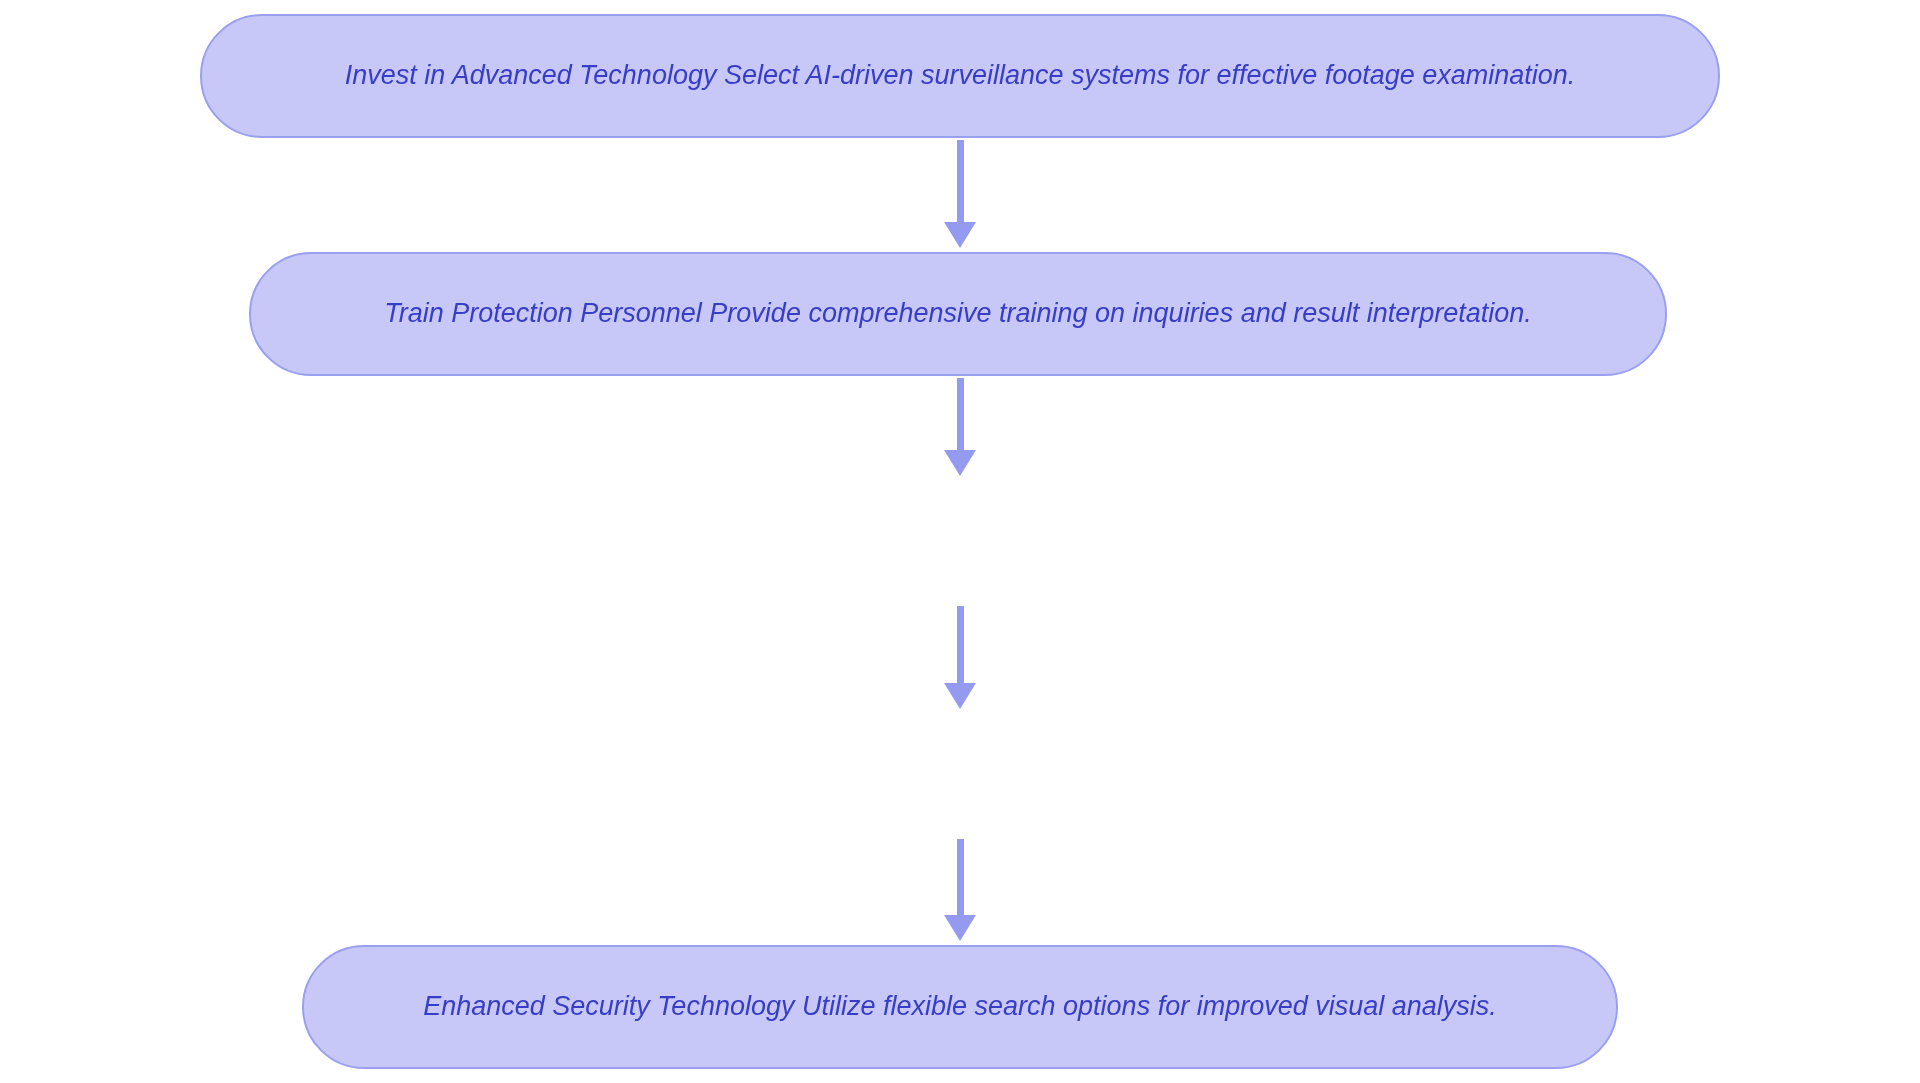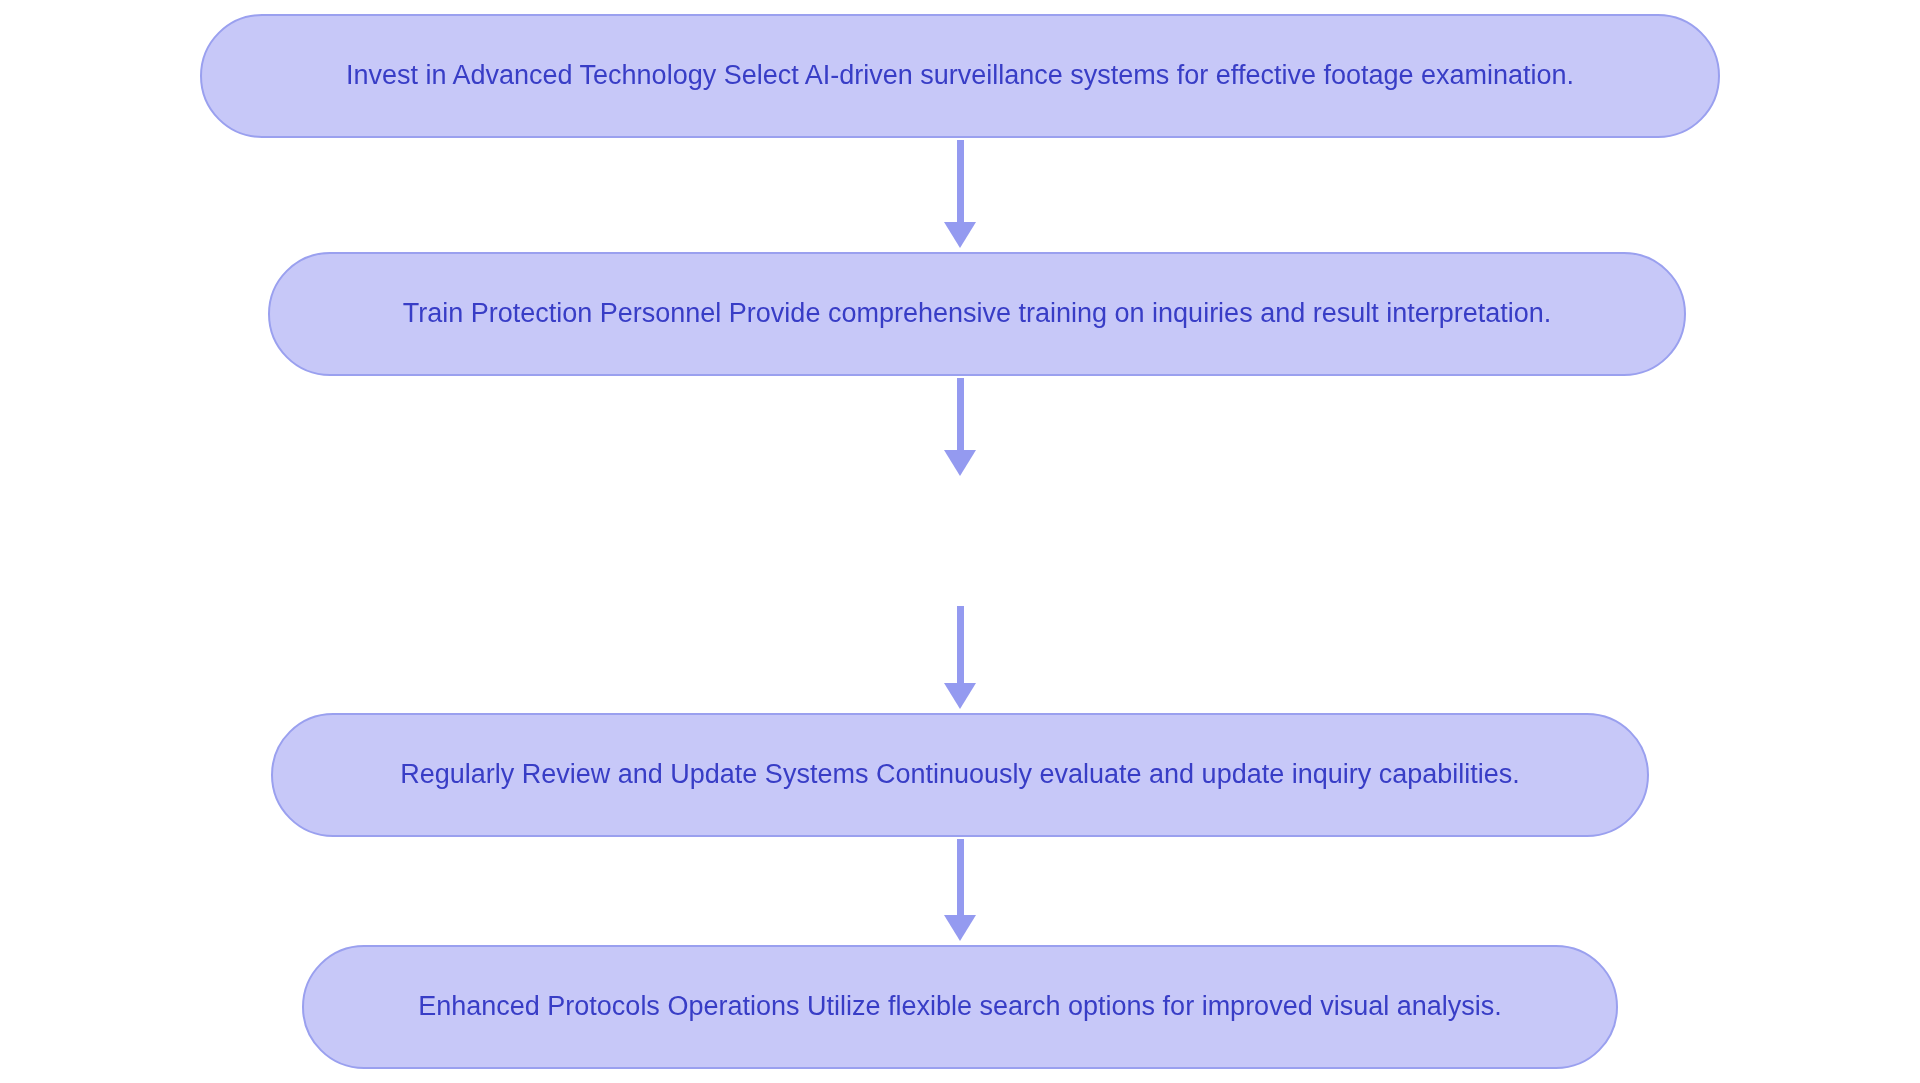--- a/index.html
+++ b/index.html
@@ -2,21 +2,21 @@
 <html style="--node-fill: #c7c8f8; --node-border: #9aa0ef; --node-text: #383dc6; --arrow: #949af0; --background: #ffffff;"><head>
 <meta charset="utf-8">
 <style>
   :root {
     --node-fill: #c7c8f8;
     --node-border: #9aa0ef;
     --node-text: #383dc6;
     --arrow: #949af0;
     --background: #ffffff;
   }
-  * { box-sizing: border-box; }
+  * { box-sizing: border-box; font-style: italic; }
   html, body {
     margin: 0;
     padding: 0;
   }
   body {
     width: 1920px;
     height: 1083px;
     background: var(--background);
     font-family: "Liberation Sans", sans-serif;
     position: relative;
@@ -35,21 +35,21 @@
     color: var(--node-text);
     display: flex;
     align-items: center;
     justify-content: center;
     text-align: center;
     font-size: 27px;
     line-height: 1.25;
     padding: 0 44px;
   }
   .node1 { left: 200px; top: 14px;  width: 1520px; }
-  .node2 { left: 268px; top: 252px; width: 1418px; }
+  .node2 { left: 249px; top: 252px; width: 1418px; }
   .node3 { left: 262px; top: 480px; width: 1396px; }
   .node4 { left: 271px; top: 713px; width: 1378px; }
   .node5 { left: 302px; top: 945px; width: 1316px; }
 
   .arrow {
     position: absolute;
     left: 943px;
     width: 34px;
     display: flex;
     flex-direction: column;
@@ -94,26 +94,23 @@
     <div class="shaft"></div>
     <div class="head"></div>
   </div>
 
 
   <div class="arrow arrow3">
     <div class="shaft"></div>
     <div class="head"></div>
   </div>
 
-  <div class="node node4">
-    <span>Regularly Review and Update Systems Continuously evaluate and update inquiry capabilities.</span>
-  </div>
 
   <div class="arrow arrow4">
     <div class="shaft"></div>
     <div class="head"></div>
   </div>
 
   <div class="node node5">
-    <span>Enhanced Protocols Operations Utilize flexible search options for improved visual analysis.</span>
+    <span>Enhanced Security Technology Utilize flexible search options for improved visual analysis.</span>
   </div>
 
 </div>
 
 </body></html>

